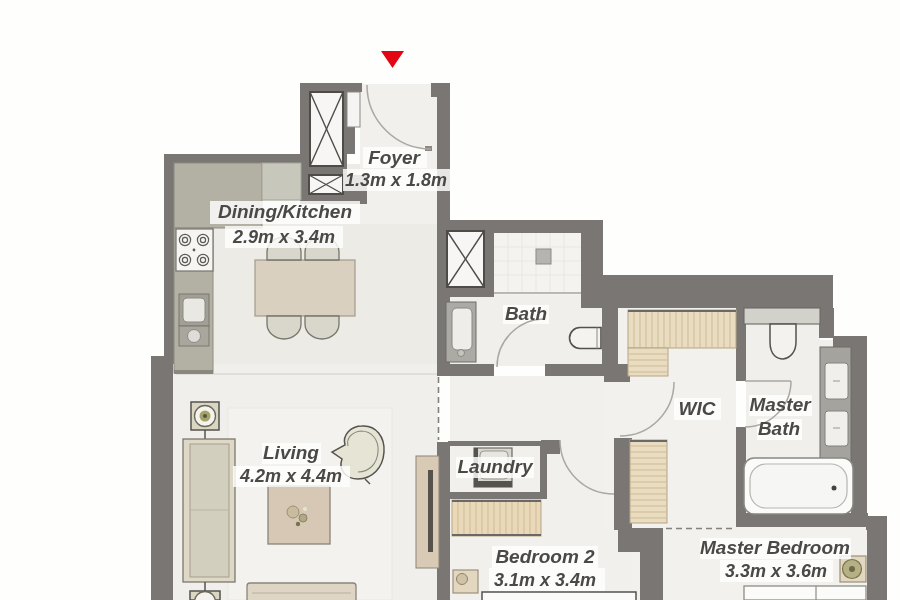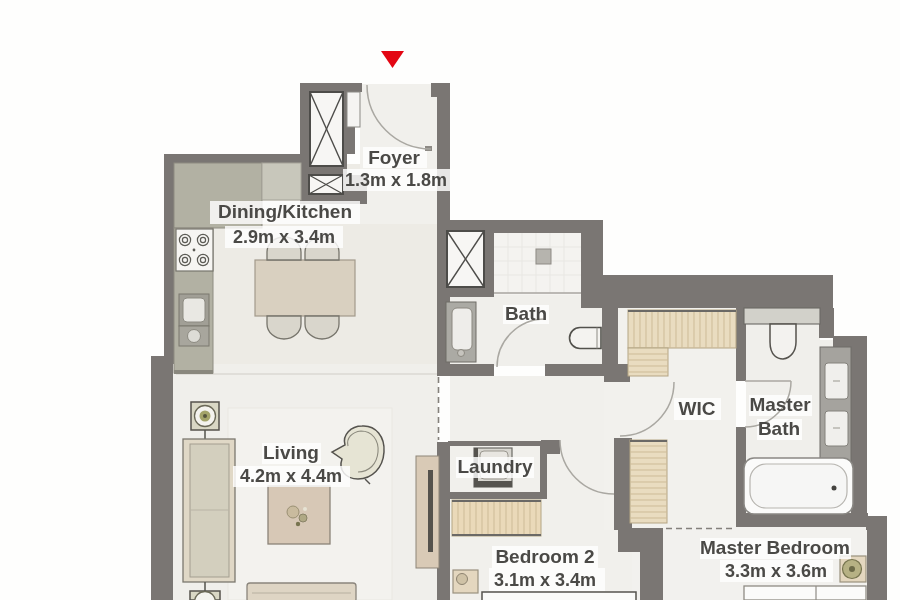--- a/index.html
+++ b/index.html
@@ -1,16 +1,16 @@
 <!DOCTYPE html>
 <html><head>
 <meta charset="utf-8">
 <style>
 html,body{margin:0;padding:0;background:#ffffff;}
-#plan{width:900px;height:600px;position:relative;font-family:"Liberation Sans",sans-serif;}
+#plan{width:900px;height:600px;position:relative;font-family:"Liberation Sans",sans-serif;font-style:italic;}
 text{font-family:"Liberation Sans",sans-serif;font-weight:bold;fill:#4a4946;-webkit-font-smoothing:antialiased;}
 .lbl{font-size:19px;}
 .dim{font-size:18px;}
 </style>
 </head>
 <body>
 <div id="plan">
 <svg width="900" height="600" viewBox="0 0 900 600">
 
 <rect x="0" y="0" width="900" height="600" fill="#fefefd"></rect>

